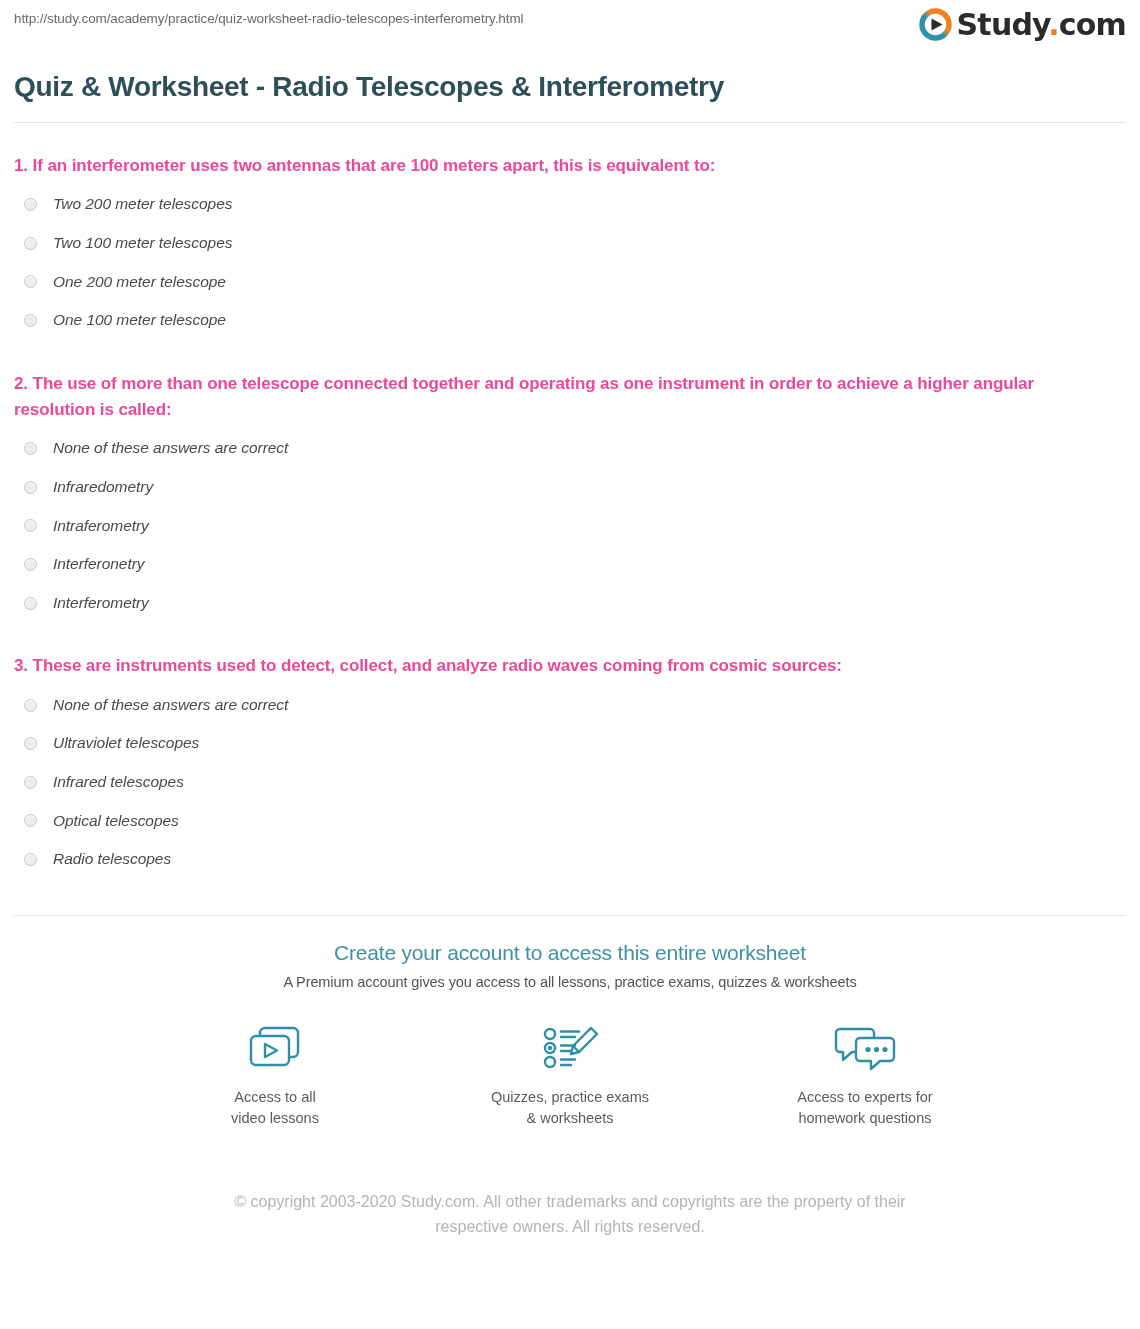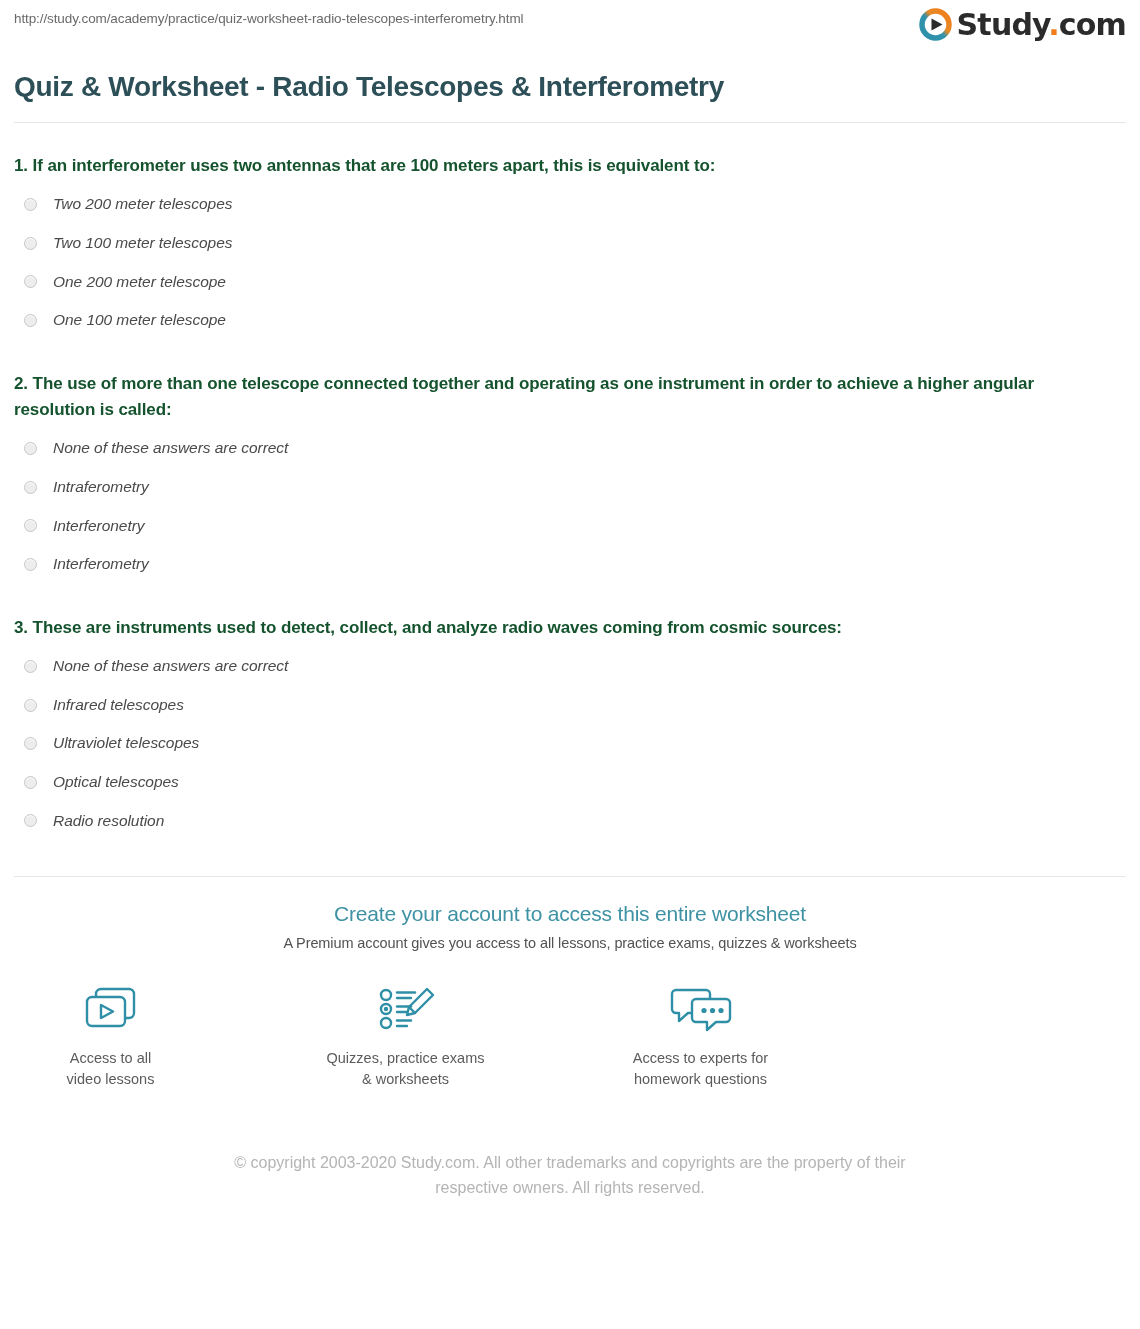--- a/index.html
+++ b/index.html
@@ -65,21 +65,21 @@
     margin: 19px 14px 0 14px;
   }
 
   
   .quiz-body { padding: 0 14px; }
   .question-block { margin-top: 31px; }
   .question-block:first-child { margin-top: 30px; }
   .question-text {
     font-size: 17px;
     font-weight: bold;
-    color: #14532d;
+    color: #ec4899;
     line-height: 1.55;
     letter-spacing: -0.1px;
     margin: 0 13px 6px 0;
   }
   .options-list {
     list-style: none;
     margin: 0;
     padding: 0;
   }
   .option-row {
@@ -120,20 +120,21 @@
     letter-spacing: -0.2px;
   }
   .cta-sub {
     margin: 9px 0 0 0;
     font-size: 14.5px;
     color: #525252;
     letter-spacing: -0.1px;
   }
   .features {
     display: flex;
+    justify-content: center;
     gap: 110px;
     margin-top: 30px;
   }
   .feature {
     width: 185px;
     display: flex;
     flex-direction: column;
     align-items: center;
   }
   .feature-icon { height: 56px; display: flex; align-items: center; justify-content: center; }
@@ -207,20 +208,24 @@
 
   <div class="question-block">
     <p class="question-text">2. The use of more than one telescope connected together and operating as one instrument in order to achieve a higher angular resolution is called:</p>
     <ul class="options-list">
       <li class="option-row">
         <span class="radio-dot"></span>
         <span class="option-label">None of these answers are correct</span>
       </li>
       <li class="option-row">
         <span class="radio-dot"></span>
+        <span class="option-label">Infraredometry</span>
+      </li>
+      <li class="option-row">
+        <span class="radio-dot"></span>
         <span class="option-label">Intraferometry</span>
       </li>
       <li class="option-row">
         <span class="radio-dot"></span>
         <span class="option-label">Interferonetry</span>
       </li>
       <li class="option-row">
         <span class="radio-dot"></span>
         <span class="option-label">Interferometry</span>
       </li>
@@ -229,33 +234,33 @@
 
   <div class="question-block">
     <p class="question-text">3. These are instruments used to detect, collect, and analyze radio waves coming from cosmic sources:</p>
     <ul class="options-list">
       <li class="option-row">
         <span class="radio-dot"></span>
         <span class="option-label">None of these answers are correct</span>
       </li>
       <li class="option-row">
         <span class="radio-dot"></span>
+        <span class="option-label">Ultraviolet telescopes</span>
+      </li>
+      <li class="option-row">
+        <span class="radio-dot"></span>
         <span class="option-label">Infrared telescopes</span>
       </li>
       <li class="option-row">
         <span class="radio-dot"></span>
-        <span class="option-label">Ultraviolet telescopes</span>
-      </li>
-      <li class="option-row">
-        <span class="radio-dot"></span>
         <span class="option-label">Optical telescopes</span>
       </li>
       <li class="option-row">
         <span class="radio-dot"></span>
-        <span class="option-label">Radio resolution</span>
+        <span class="option-label">Radio telescopes</span>
       </li>
     </ul>
   </div>
 
 </div>
 
 <div class="cta-rule"></div>
 
 <div class="cta">
   <h2 class="cta-heading">Create your account to access this entire worksheet</h2>

